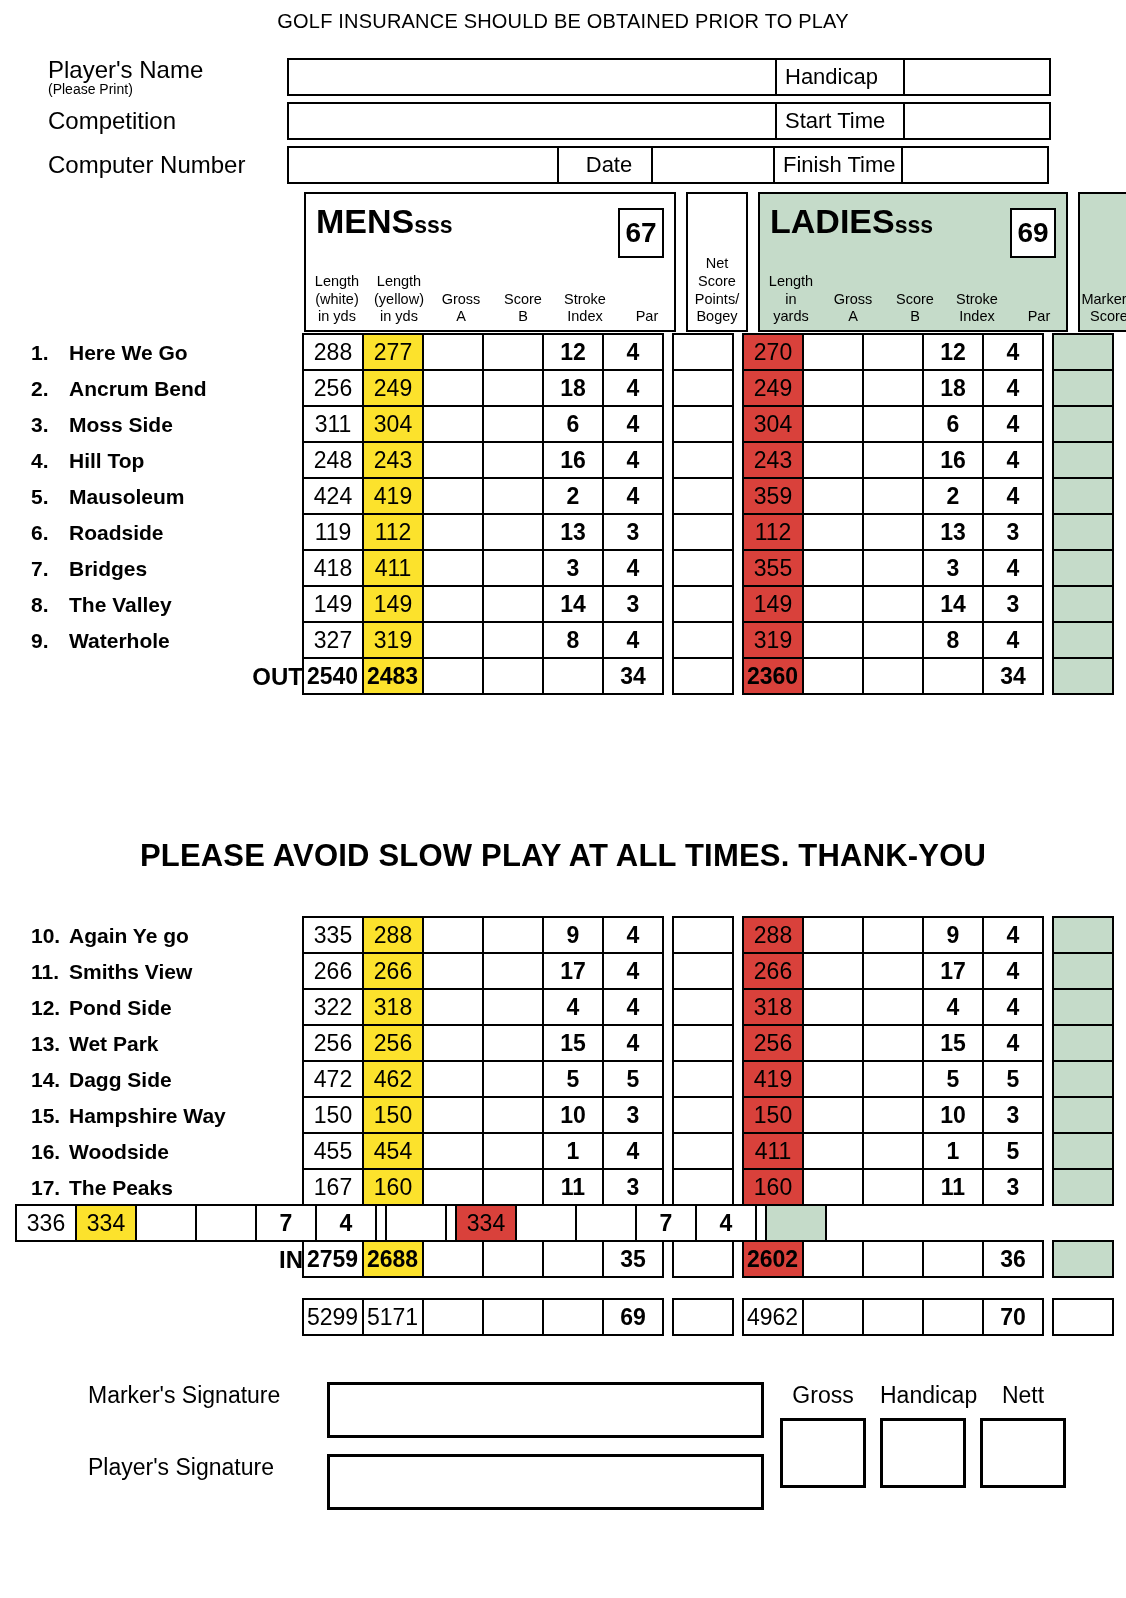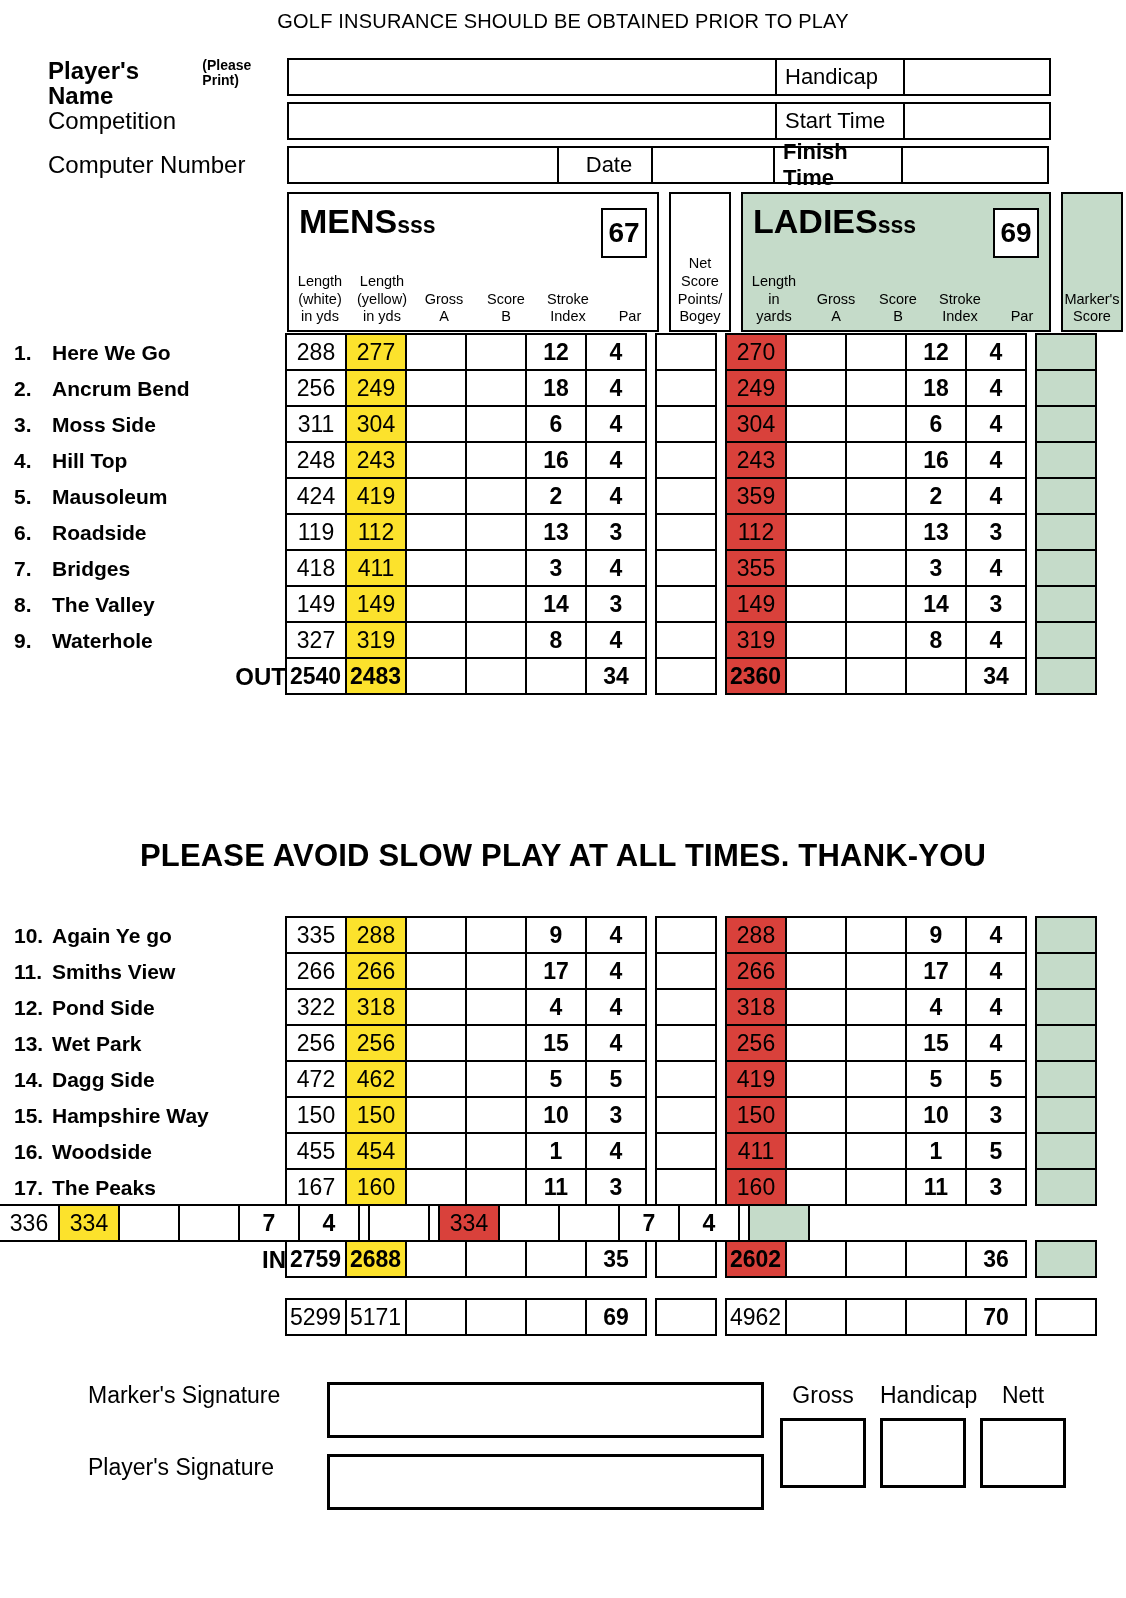--- a/index.html
+++ b/index.html
@@ -41,39 +41,38 @@
     width: 287px;
     flex: 0 0 287px;
     font-size: 24px;
     display: flex;
     align-items: center;
     padding-left: 48px;
     box-sizing: border-box;
     line-height: 1.05;
   }
   .info-label.stacked {
-    flex-direction: row;
+    flex-direction: column;
     align-items: flex-start;
     justify-content: center;
-    font-weight: bold;
   }
   .info-label .sub { font-size: 14px; }
   .box {
     border: 2px solid #000;
     box-sizing: border-box;
     background: #fff;
     display: flex;
     align-items: center;
     justify-content: center;
     font-size: 22px;
   }
   .box.lbl { justify-content: flex-start; padding-left: 8px; }
 
   
-  .grid-wrap { position: absolute; left: 0; width: 1100px; }
+  .grid-wrap { position: absolute; left: 17px; width: 1100px; }
   .crow { display: flex; align-items: stretch; }
   .namecell {
     width: 287px;
     flex: 0 0 287px;
     box-sizing: border-box;
     display: flex;
     align-items: center;
     font-weight: bold;
     font-size: 21px;
   }
@@ -209,21 +208,21 @@
     <div class="box" style="width:490px;flex:0 0 490px;"></div>
     <div class="box lbl" style="width:130px;flex:0 0 130px;margin-left:-2px;">Start Time</div>
     <div class="box" style="width:148px;flex:0 0 148px;margin-left:-2px;"></div>
   </div>
 
   <div class="info-row">
     <div class="info-label">Computer Number</div>
     <div class="box" style="width:272px;flex:0 0 272px;"></div>
     <div class="box lbl" style="width:96px;flex:0 0 96px;margin-left:-2px;justify-content:center;">Date</div>
     <div class="box" style="width:124px;flex:0 0 124px;margin-left:-2px;"></div>
-    <div class="box lbl" style="width:130px;flex:0 0 130px;margin-left:-2px;font-weight:bold;">Finish Time</div>
+    <div class="box lbl" style="width:130px;flex:0 0 130px;margin-left:-2px;">Finish Time</div>
     <div class="box" style="width:148px;flex:0 0 148px;margin-left:-2px;"></div>
   </div>
 </div>
 
 <div class="grid-wrap" style="top:192px;">
   <div class="hdr-band">
     <div style="width:287px;flex:0 0 287px;"></div>
 
     <div class="hdr-box hdr-mens">
       <div class="big-title">

